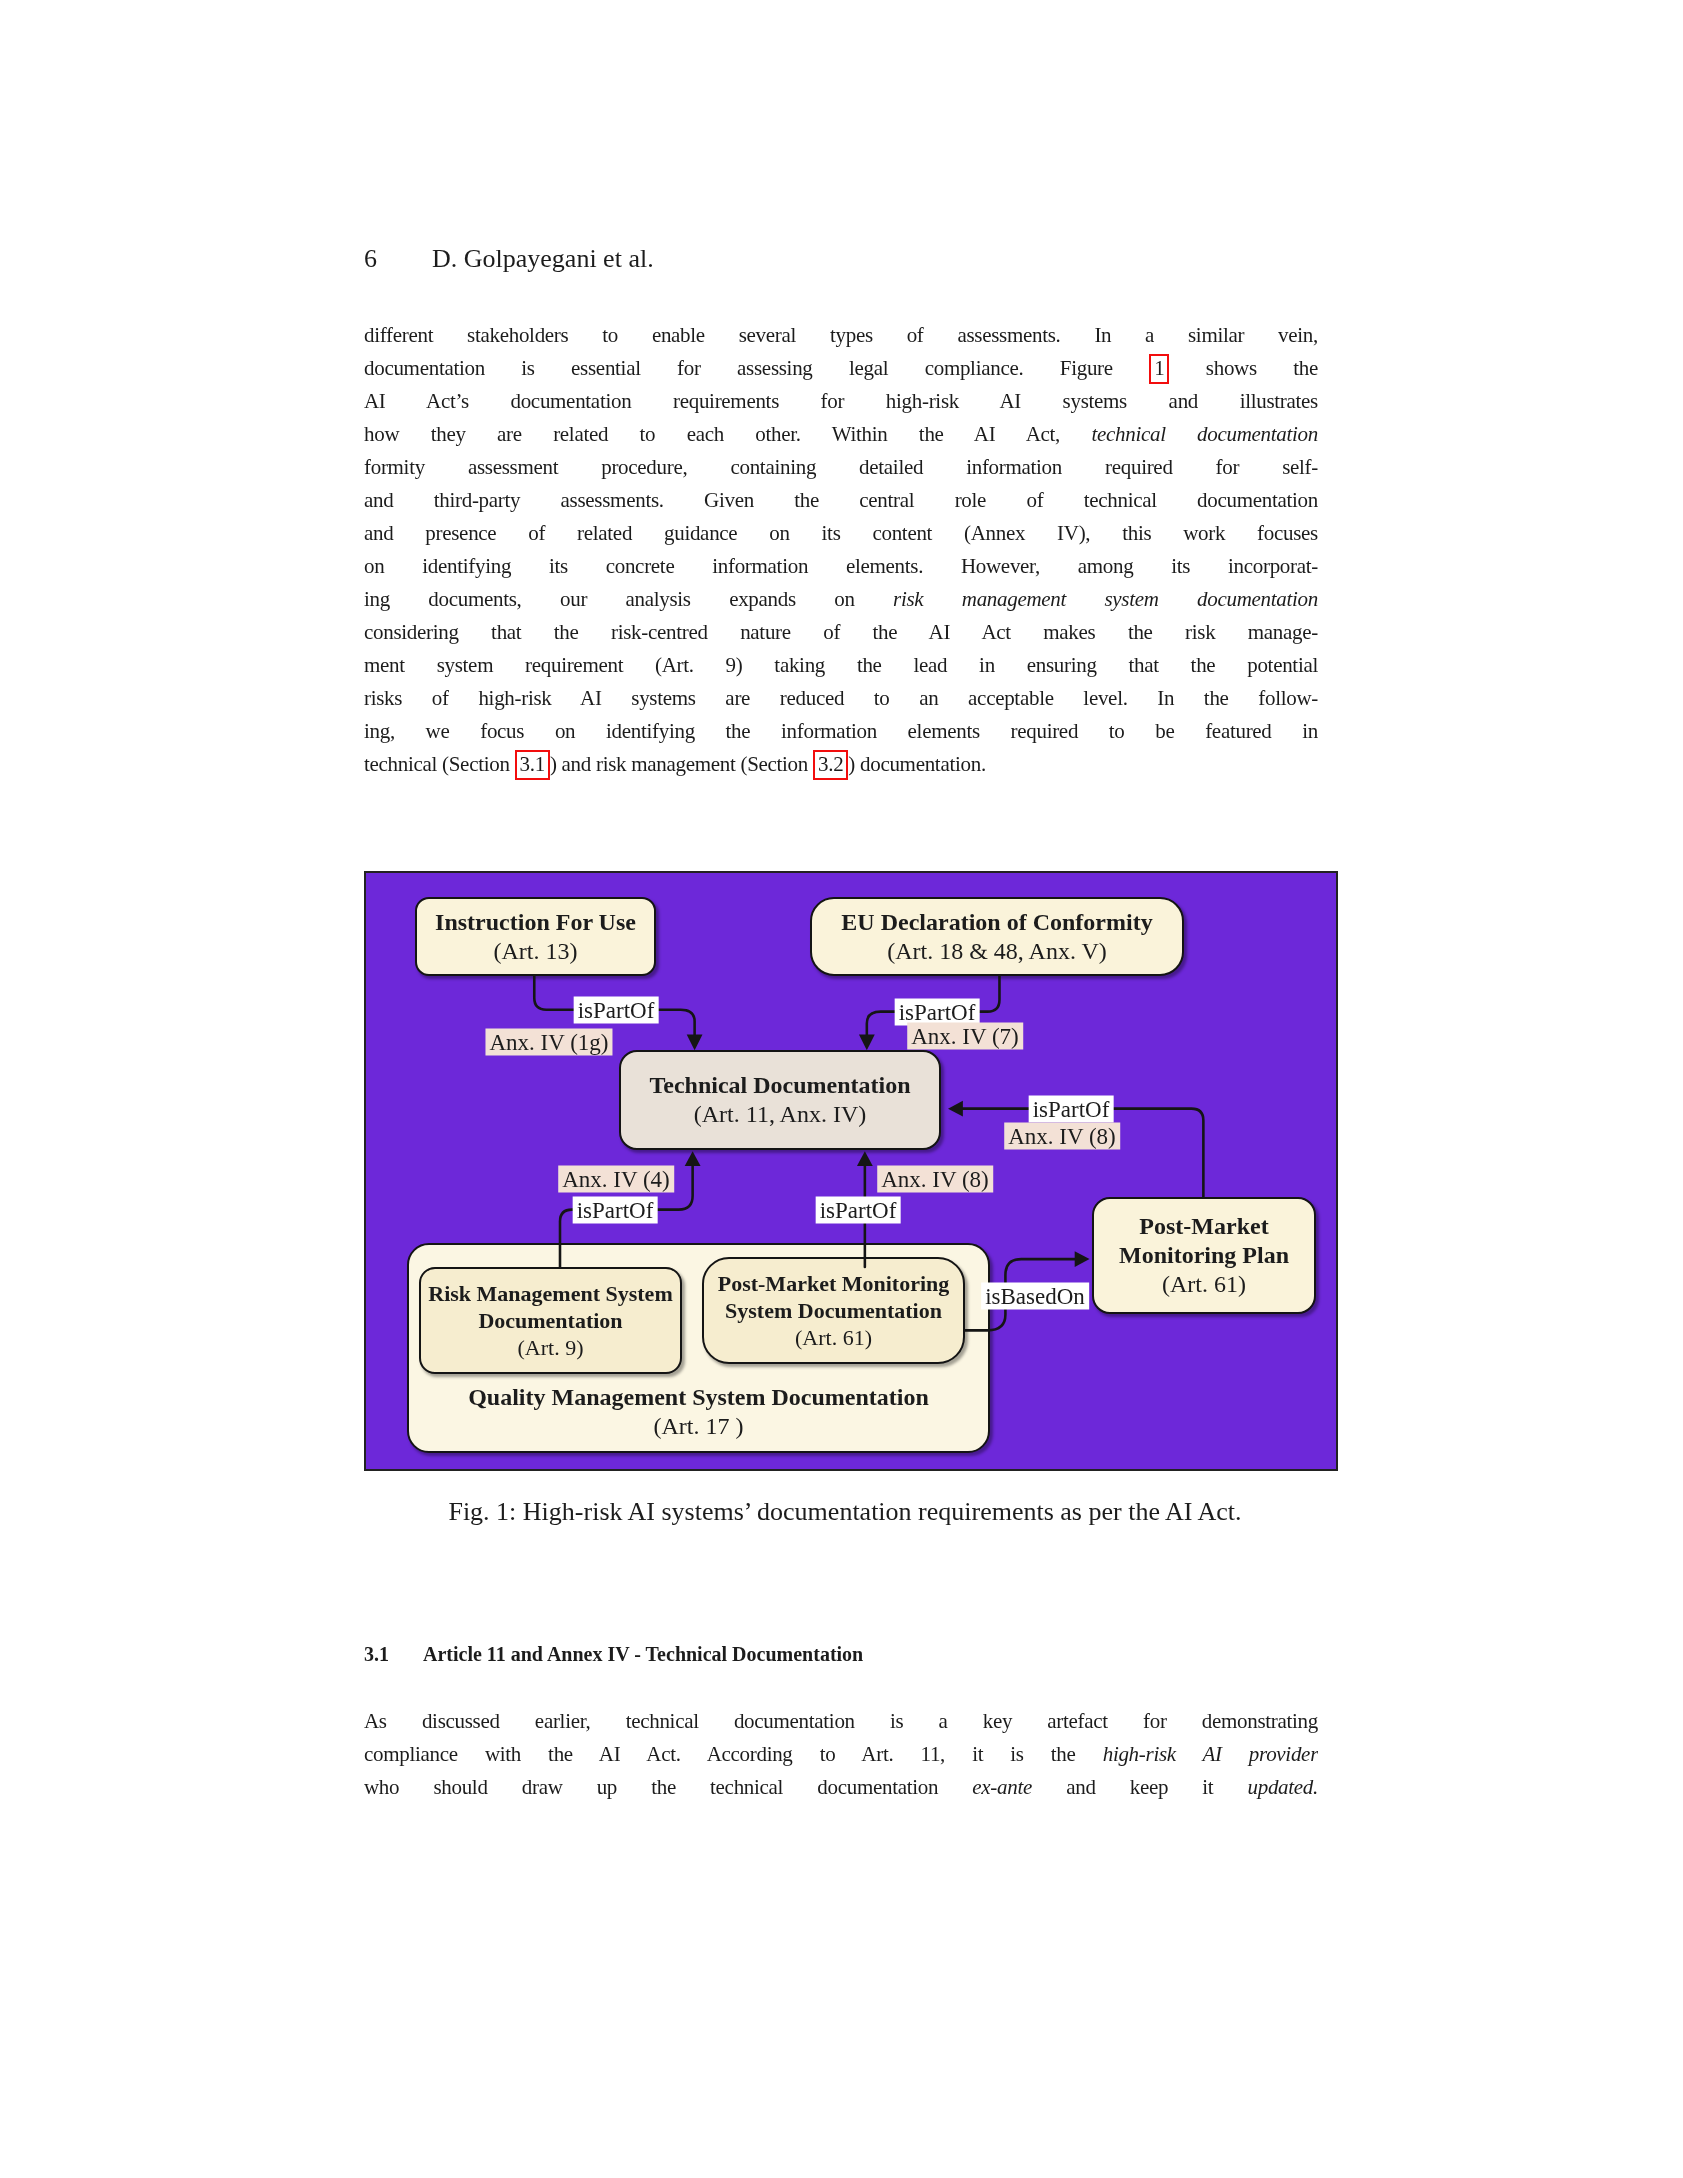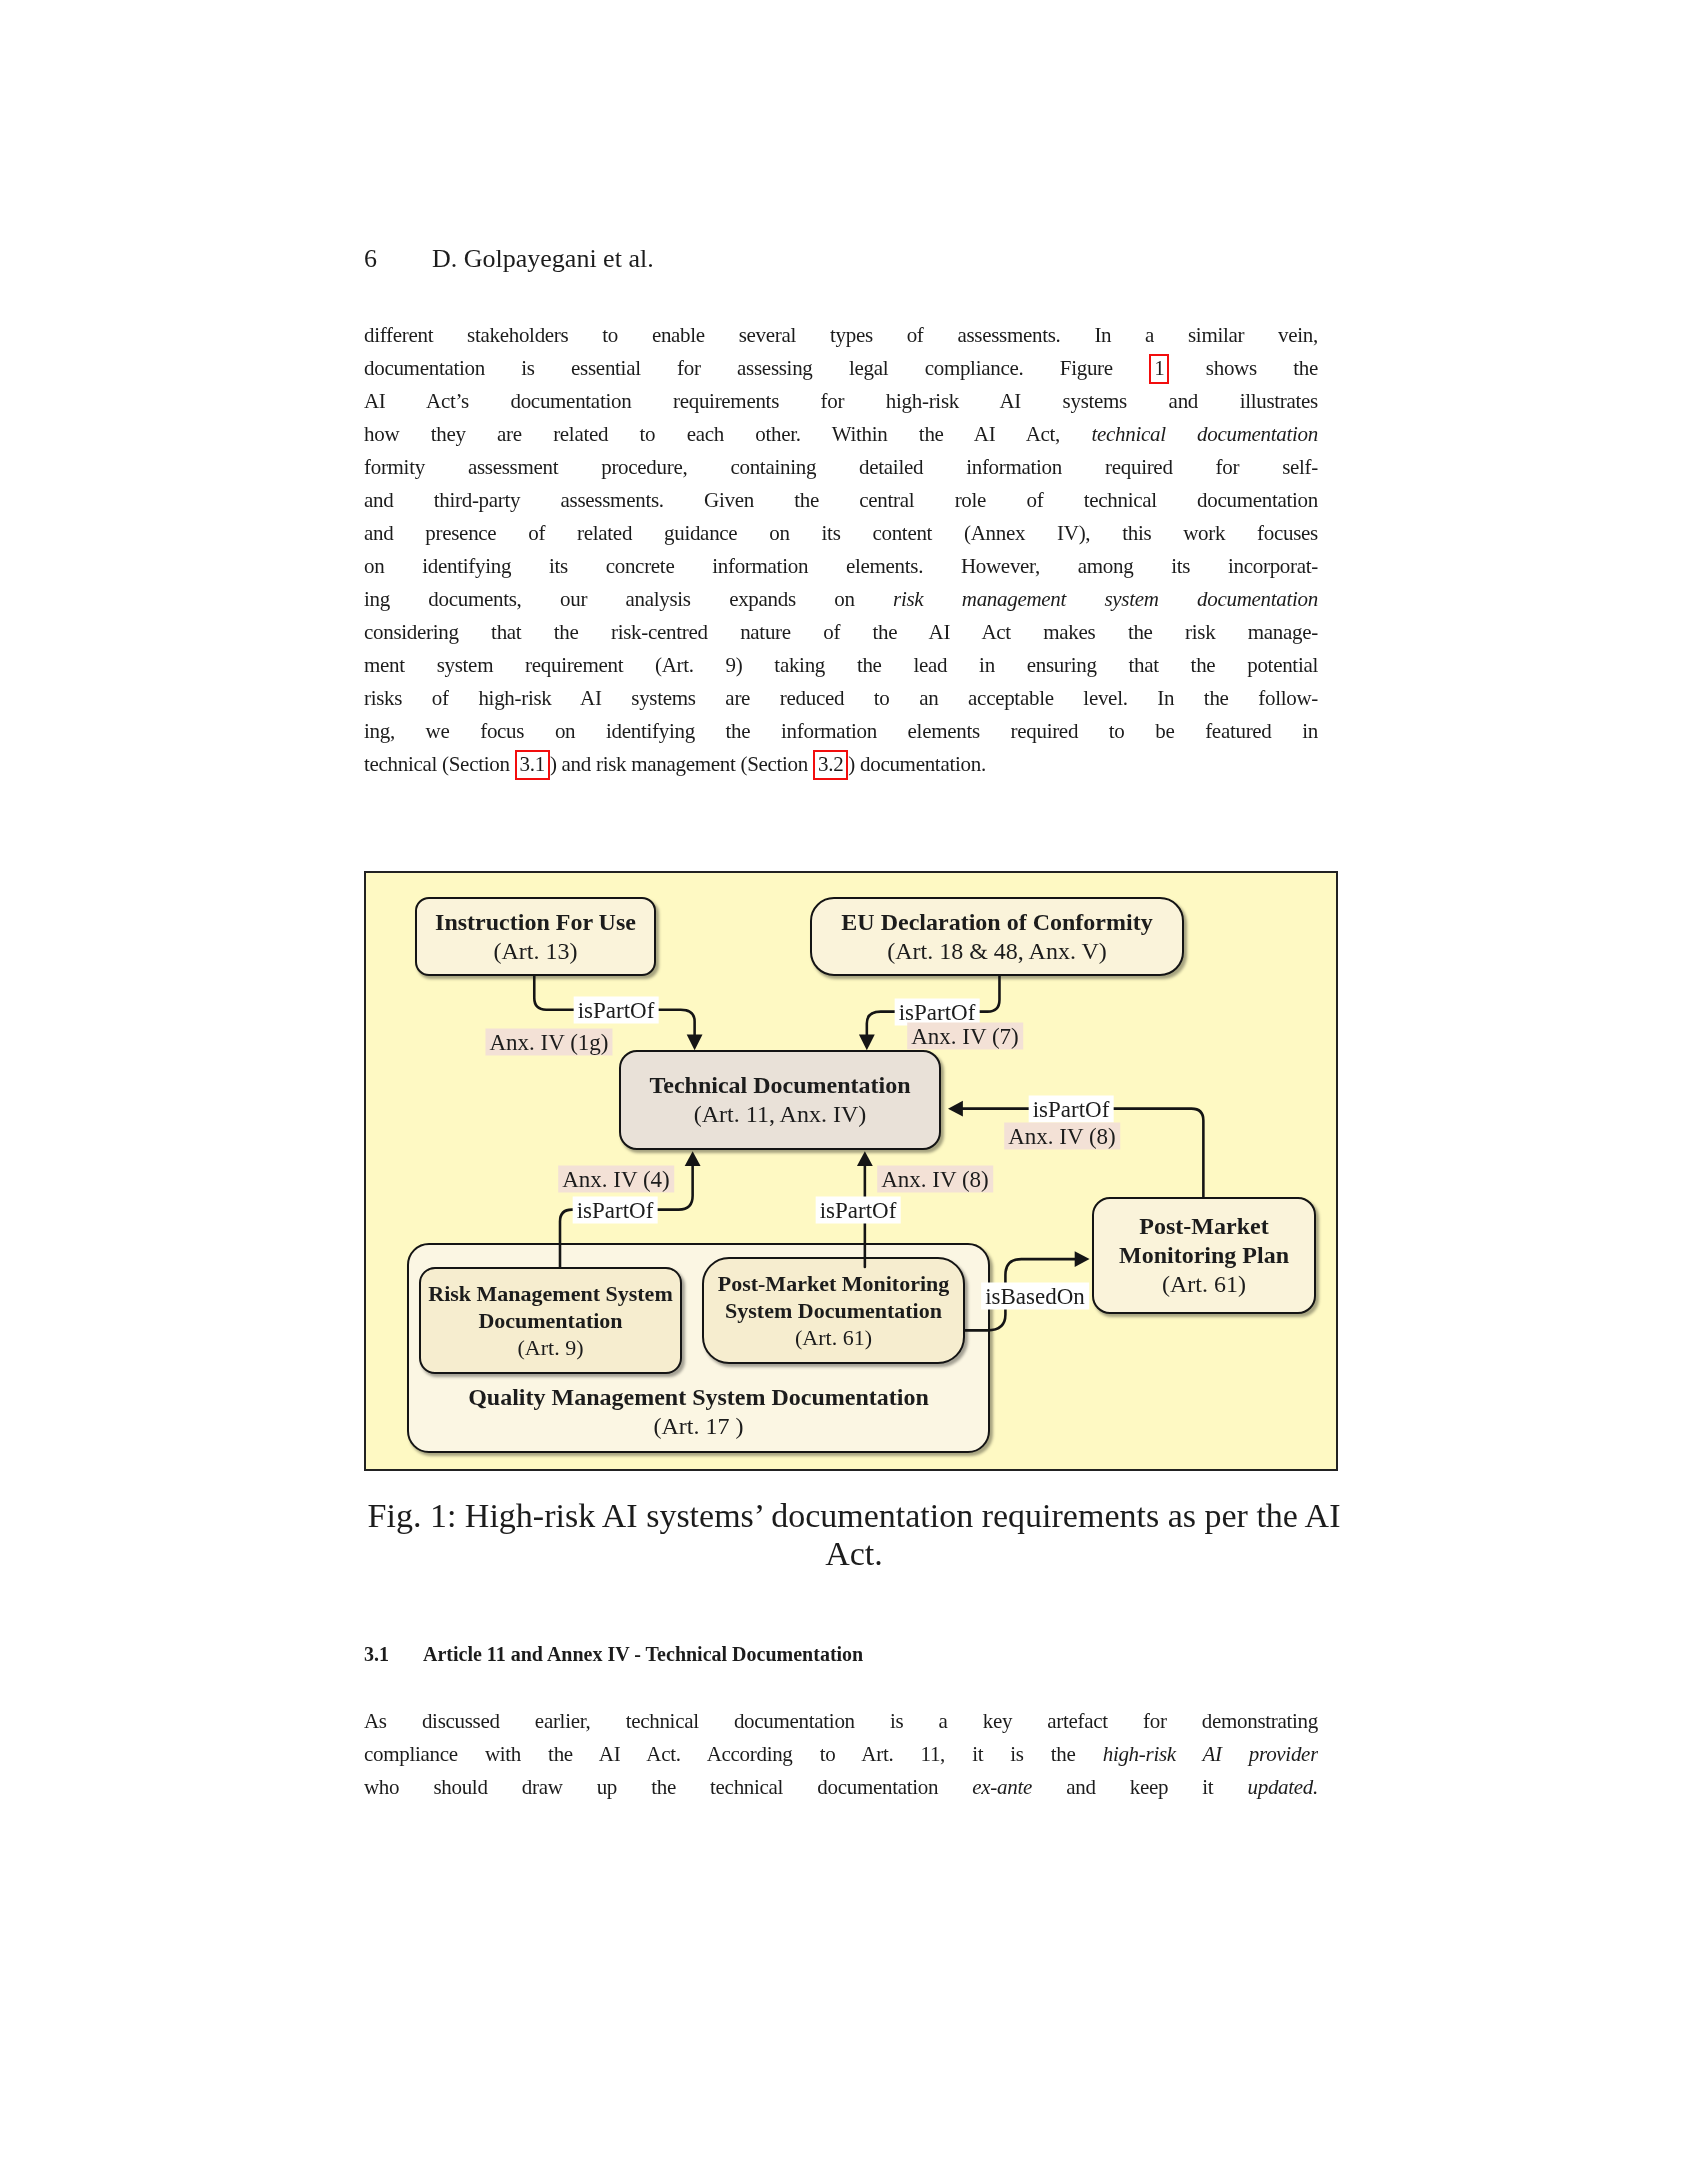--- a/index.html
+++ b/index.html
@@ -13,42 +13,42 @@
   
   .para{position:absolute;left:364px;width:954px;font-size:21px;letter-spacing:-0.3px;}
   .p1{top:319px;}
   .p2{top:1705px;}
   .pline{height:33px;line-height:33px;text-align:justify;text-align-last:justify;overflow:hidden;}
   .pline.noj{text-align-last:left;}
   .rbox{display:inline-block;border:2px solid #f20d0d;padding:0 3px;line-height:25px;height:26px;}
 
   
   .figframe{position:absolute;left:364px;top:871px;width:974px;height:600px;
-            border:2px solid #222222;box-sizing:border-box;background:#fef9c3;}
+            border:2px solid #222222;box-sizing:border-box;background:#6d28d9;}
   .fbox{position:absolute;box-sizing:border-box;border:2.5px solid #141414;background:#faf3da;
         box-shadow:2.5px 3px 3px rgba(0,0,0,0.35);
         display:flex;flex-direction:column;justify-content:center;align-items:center;text-align:center;z-index:1;}
   .bt{font-weight:bold;font-size:24px;line-height:29px;white-space:nowrap;}
   .bs{font-size:24px;line-height:29px;white-space:nowrap;}
   .ifu{left:49px;top:24px;width:241px;height:79px;border-radius:14px;}
   .eu{left:444px;top:24px;width:374px;height:79px;border-radius:24px;}
   .td{left:253px;top:177px;width:322px;height:100px;border-radius:18px;background:#e9e1d8;}
   .pmmp{left:726px;top:324px;width:224px;height:117px;border-radius:18px;}
   .qms{left:41px;top:370px;width:583px;height:210px;border-radius:22px;background:#fbf6e3;
        justify-content:flex-end;padding-bottom:10px;}
   .risk{left:53px;top:394px;width:263px;height:107px;border-radius:16px;background:#f6edcf;}
   .pmmsd{left:336px;top:384px;width:263px;height:107px;border-radius:27px;background:#f6edcf;}
   .risk .bt,.risk .bs,.pmmsd .bt,.pmmsd .bs{font-size:22px;line-height:27px;}
 
   .arrows{position:absolute;left:0;top:0;z-index:5;}
   .rlabel{position:absolute;transform:translate(-50%,-50%);font-size:23px;white-space:nowrap;
           z-index:6;padding:0 4px;background:#ffffff;line-height:27px;}
   .rlabel.hl{background:#f3e1d6;}
 
-  .caption{position:absolute;left:367px;top:1497px;width:974px;text-align:center;font-size:34px;}
+  .caption{position:absolute;left:358px;top:1497px;width:974px;text-align:center;font-size:26px;}
   .sechead{position:absolute;left:364px;top:1643px;width:954px;font-size:20px;font-weight:bold;}
   .secnum{margin-right:34px;}
 </style>
 </head>
 <body>
 
 <div class="page">
 
   <div class="pheader">
     <span>6</span><span class="runtitle">D. Golpayegani et al.</span>

